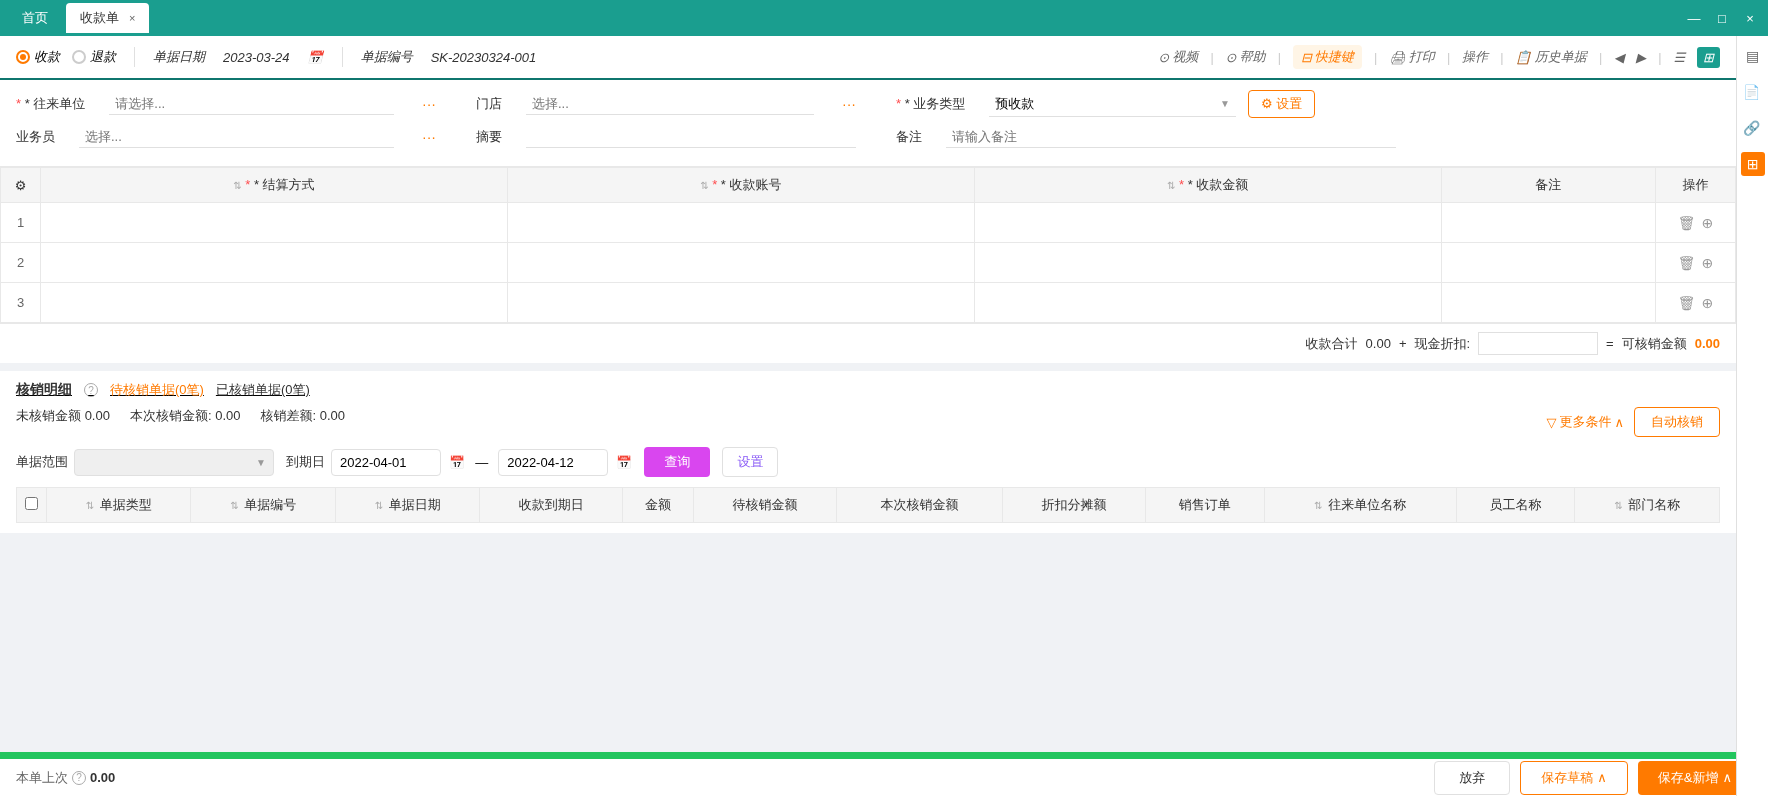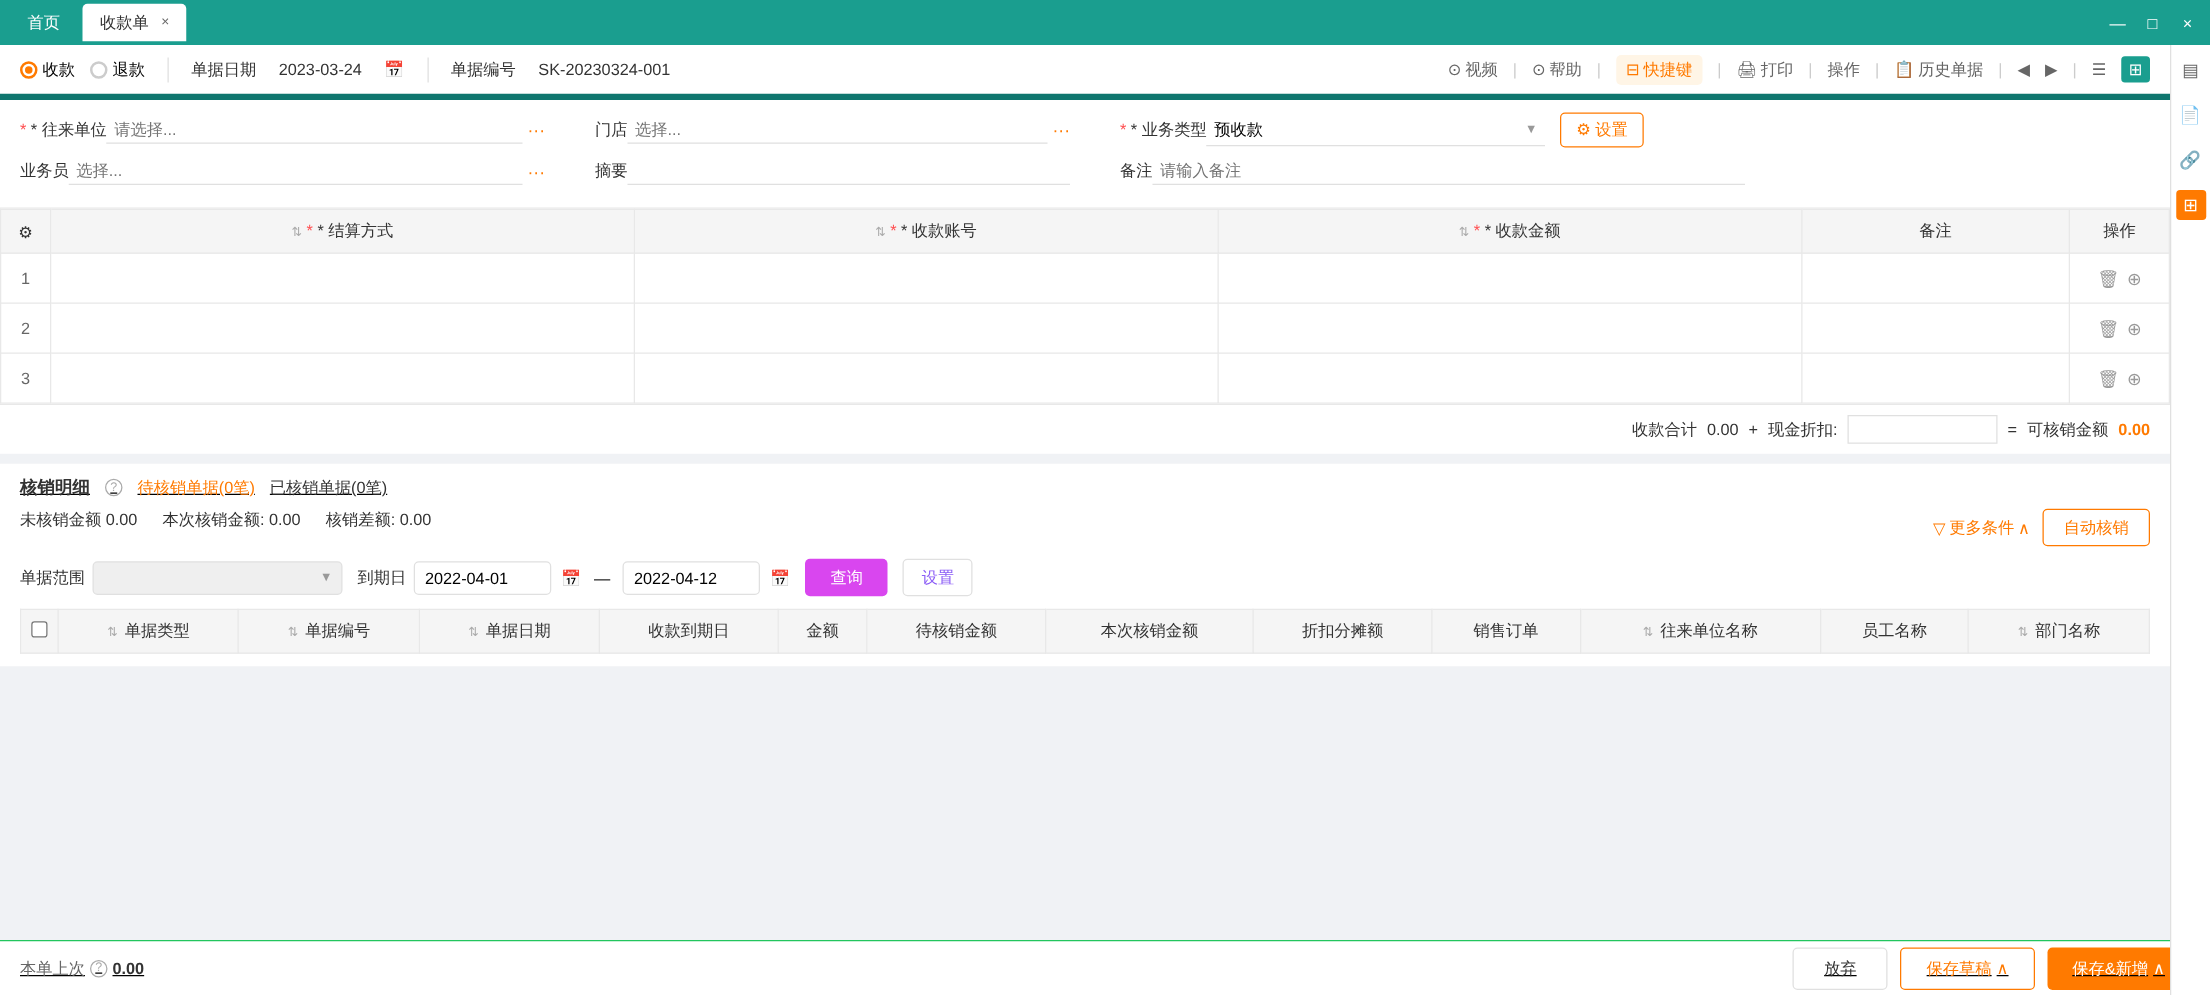--- a/index.html
+++ b/index.html
@@ -43,26 +43,27 @@
       display: flex;
       gap: 8px;
       color: #fff;
       font-size: 16px;
     }
     .win-btn { cursor: pointer; width: 20px; text-align: center; }
 
     
     .toolbar {
       background: #fff;
-      border-bottom: 5px solid #0f766e;
+      border-bottom: 2px solid #0f766e;
       padding: 8px 16px;
       display: flex;
       align-items: center;
       gap: 18px;
       height: 44px;
+      font-style: italic;
     }
     .radio-group { display: flex; gap: 12px; align-items: center; }
     .radio-item { display: flex; align-items: center; gap: 4px; cursor: pointer; }
     .radio-dot {
       width: 14px; height: 14px; border-radius: 50%;
       border: 2px solid #ccc;
       display: flex; align-items: center; justify-content: center;
     }
     .radio-dot.active { border-color: #ff7a00; }
     .radio-dot.active::after {
@@ -100,21 +101,21 @@
     }
     .form-row {
       display: flex;
       align-items: center;
       gap: 0;
       margin-bottom: 8px;
     }
     .form-field {
       display: flex;
       align-items: center;
-      gap: 0;
+      gap: 24px;
       flex: 1;
     }
     .form-field label {
       white-space: nowrap;
       color: #333;
     }
     .form-input {
       flex: 1;
       border: none;
       border-bottom: 1px solid #e0e0e0;
@@ -321,26 +322,25 @@
     .checkbox-col { width: 30px; text-align: center; }
 
     
     .footer {
       position: fixed;
       bottom: 0;
       left: 0;
       right: 0;
       height: 44px;
       background: #fff;
-      border-top: 1px solid #22c55e;
+      border-top: 7px solid #22c55e;
       display: flex;
       align-items: center;
       padding: 0 16px;
       gap: 12px;
-      text-decoration: underline;
     }
     .footer-info { color: #666; display: flex; align-items: center; gap: 4px; }
     .footer-info .val { color: #333; font-weight: bold; }
     .footer-actions { margin-left: auto; display: flex; gap: 10px; }
     .btn-abandon {
       background: #fff;
       border: 1px solid #e0e0e0;
       padding: 7px 24px;
       border-radius: 4px;
       cursor: pointer;

